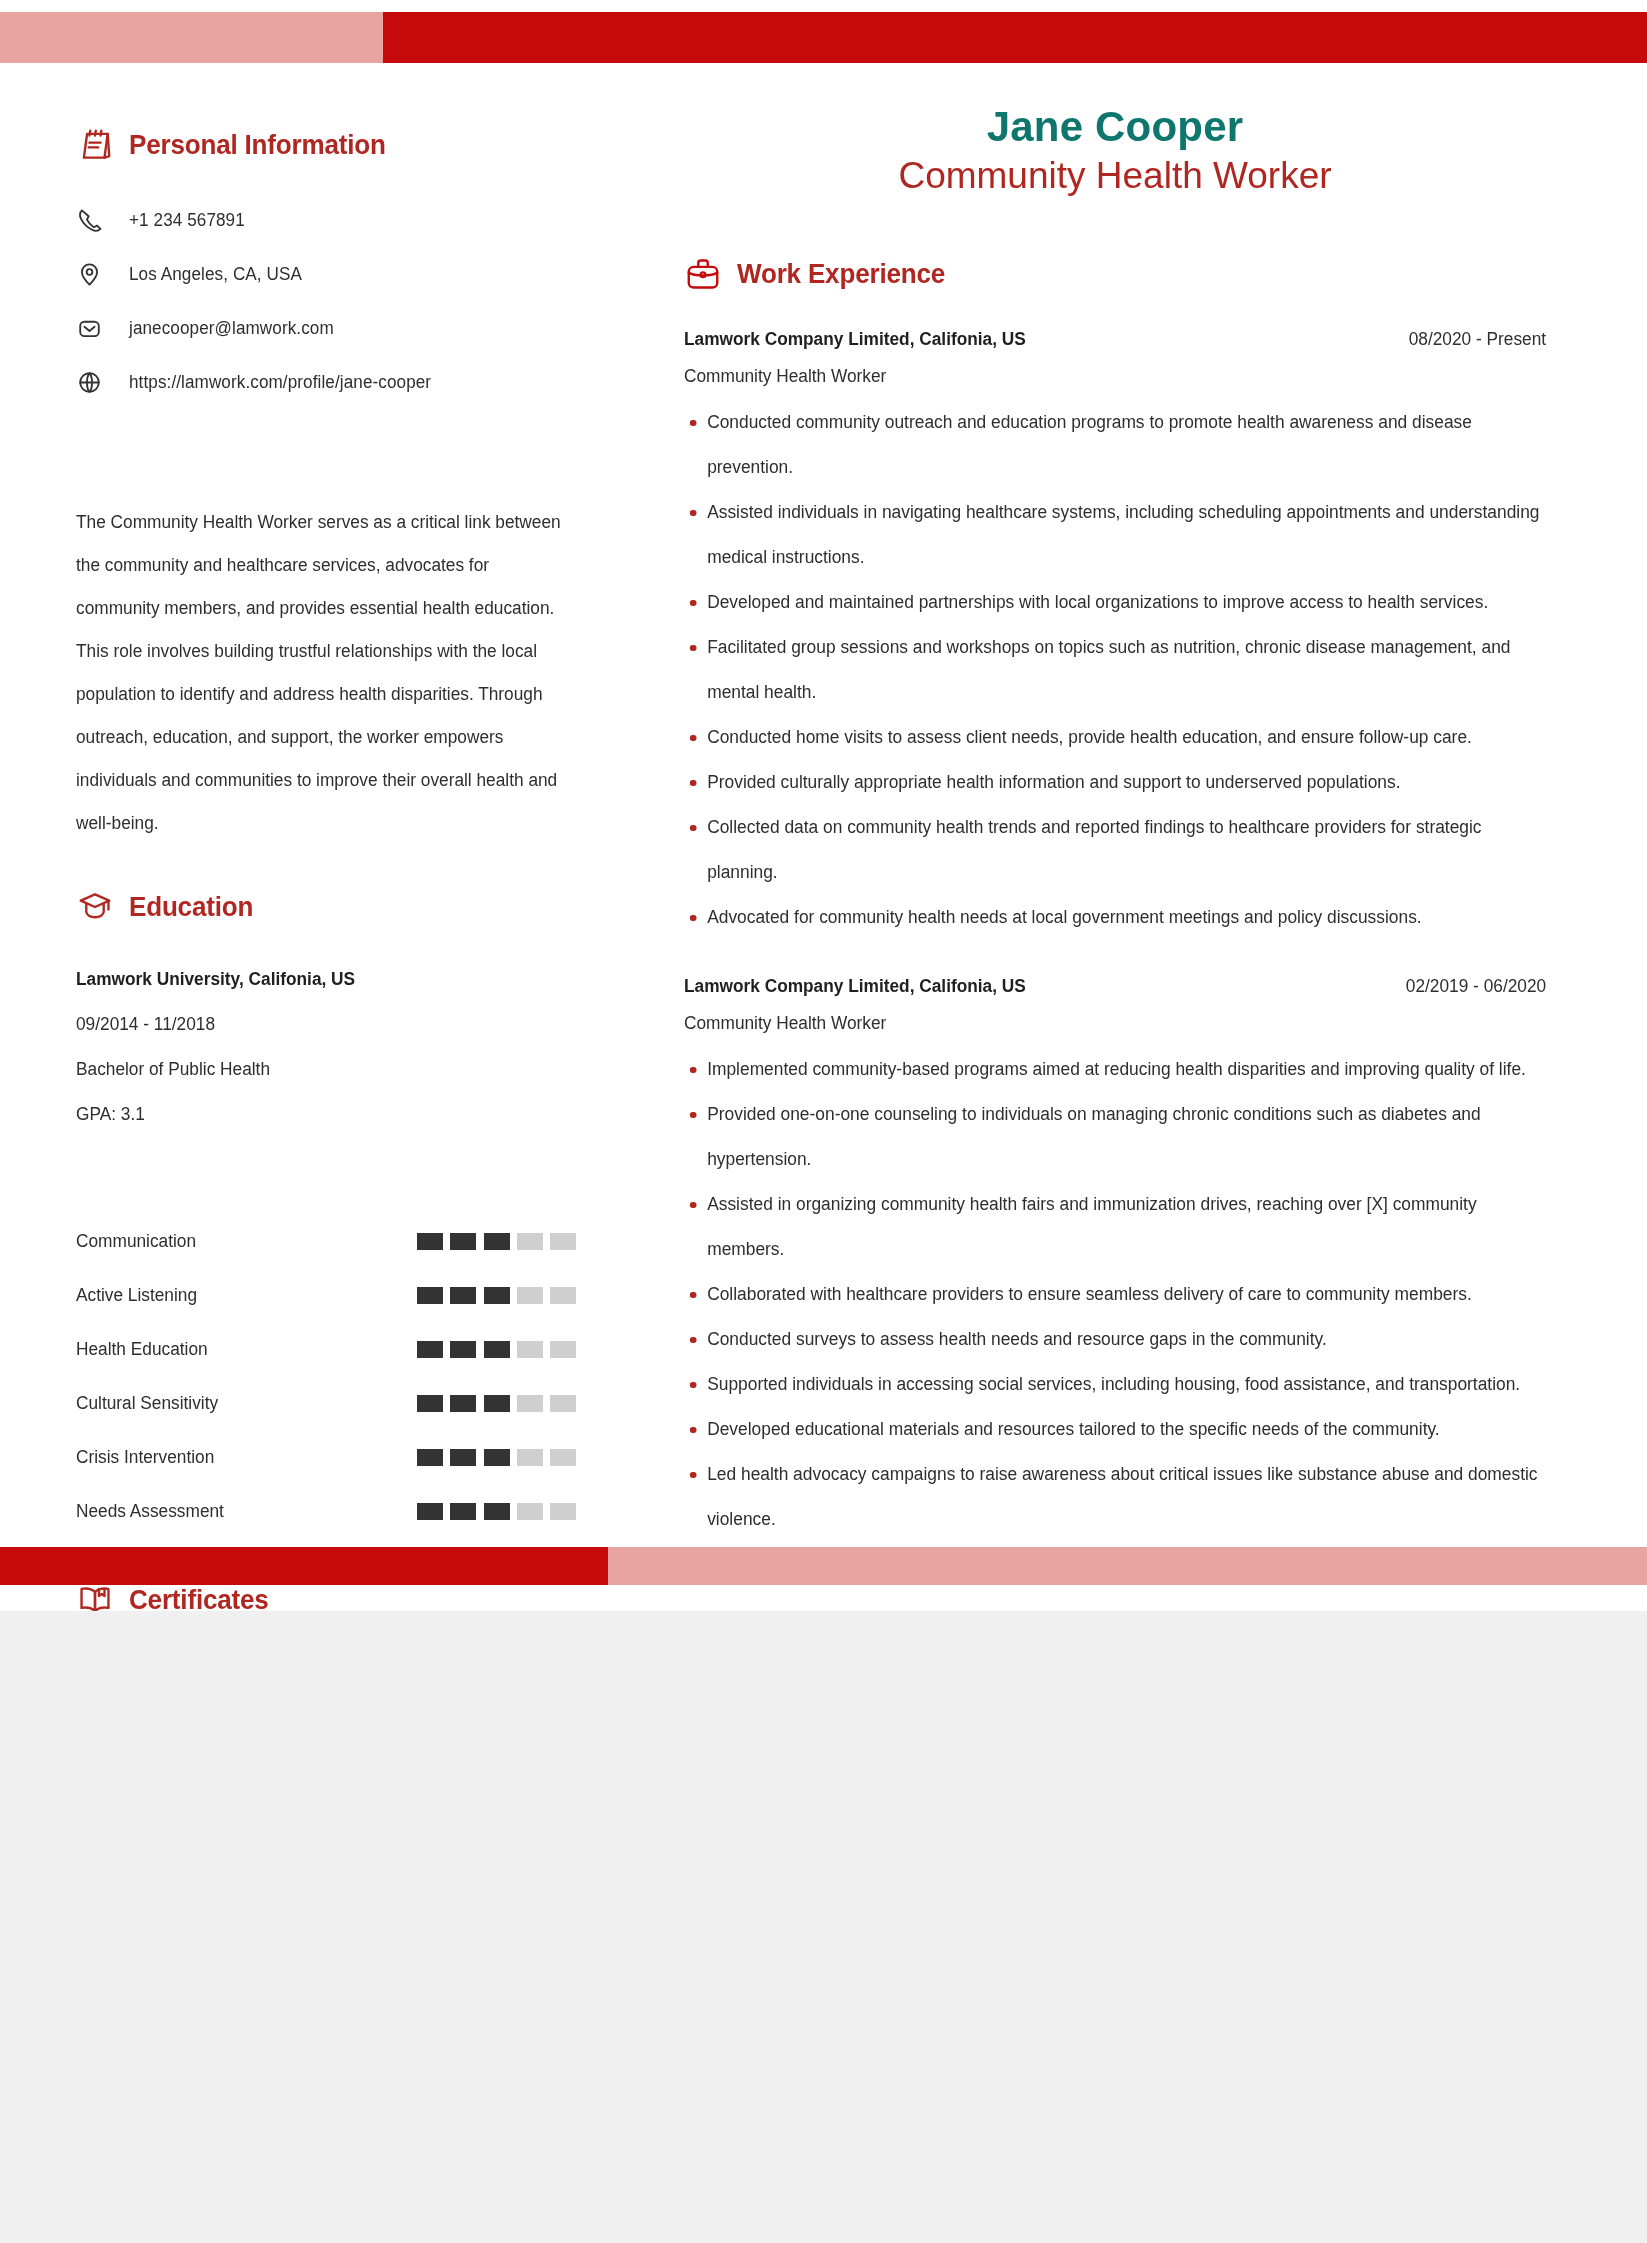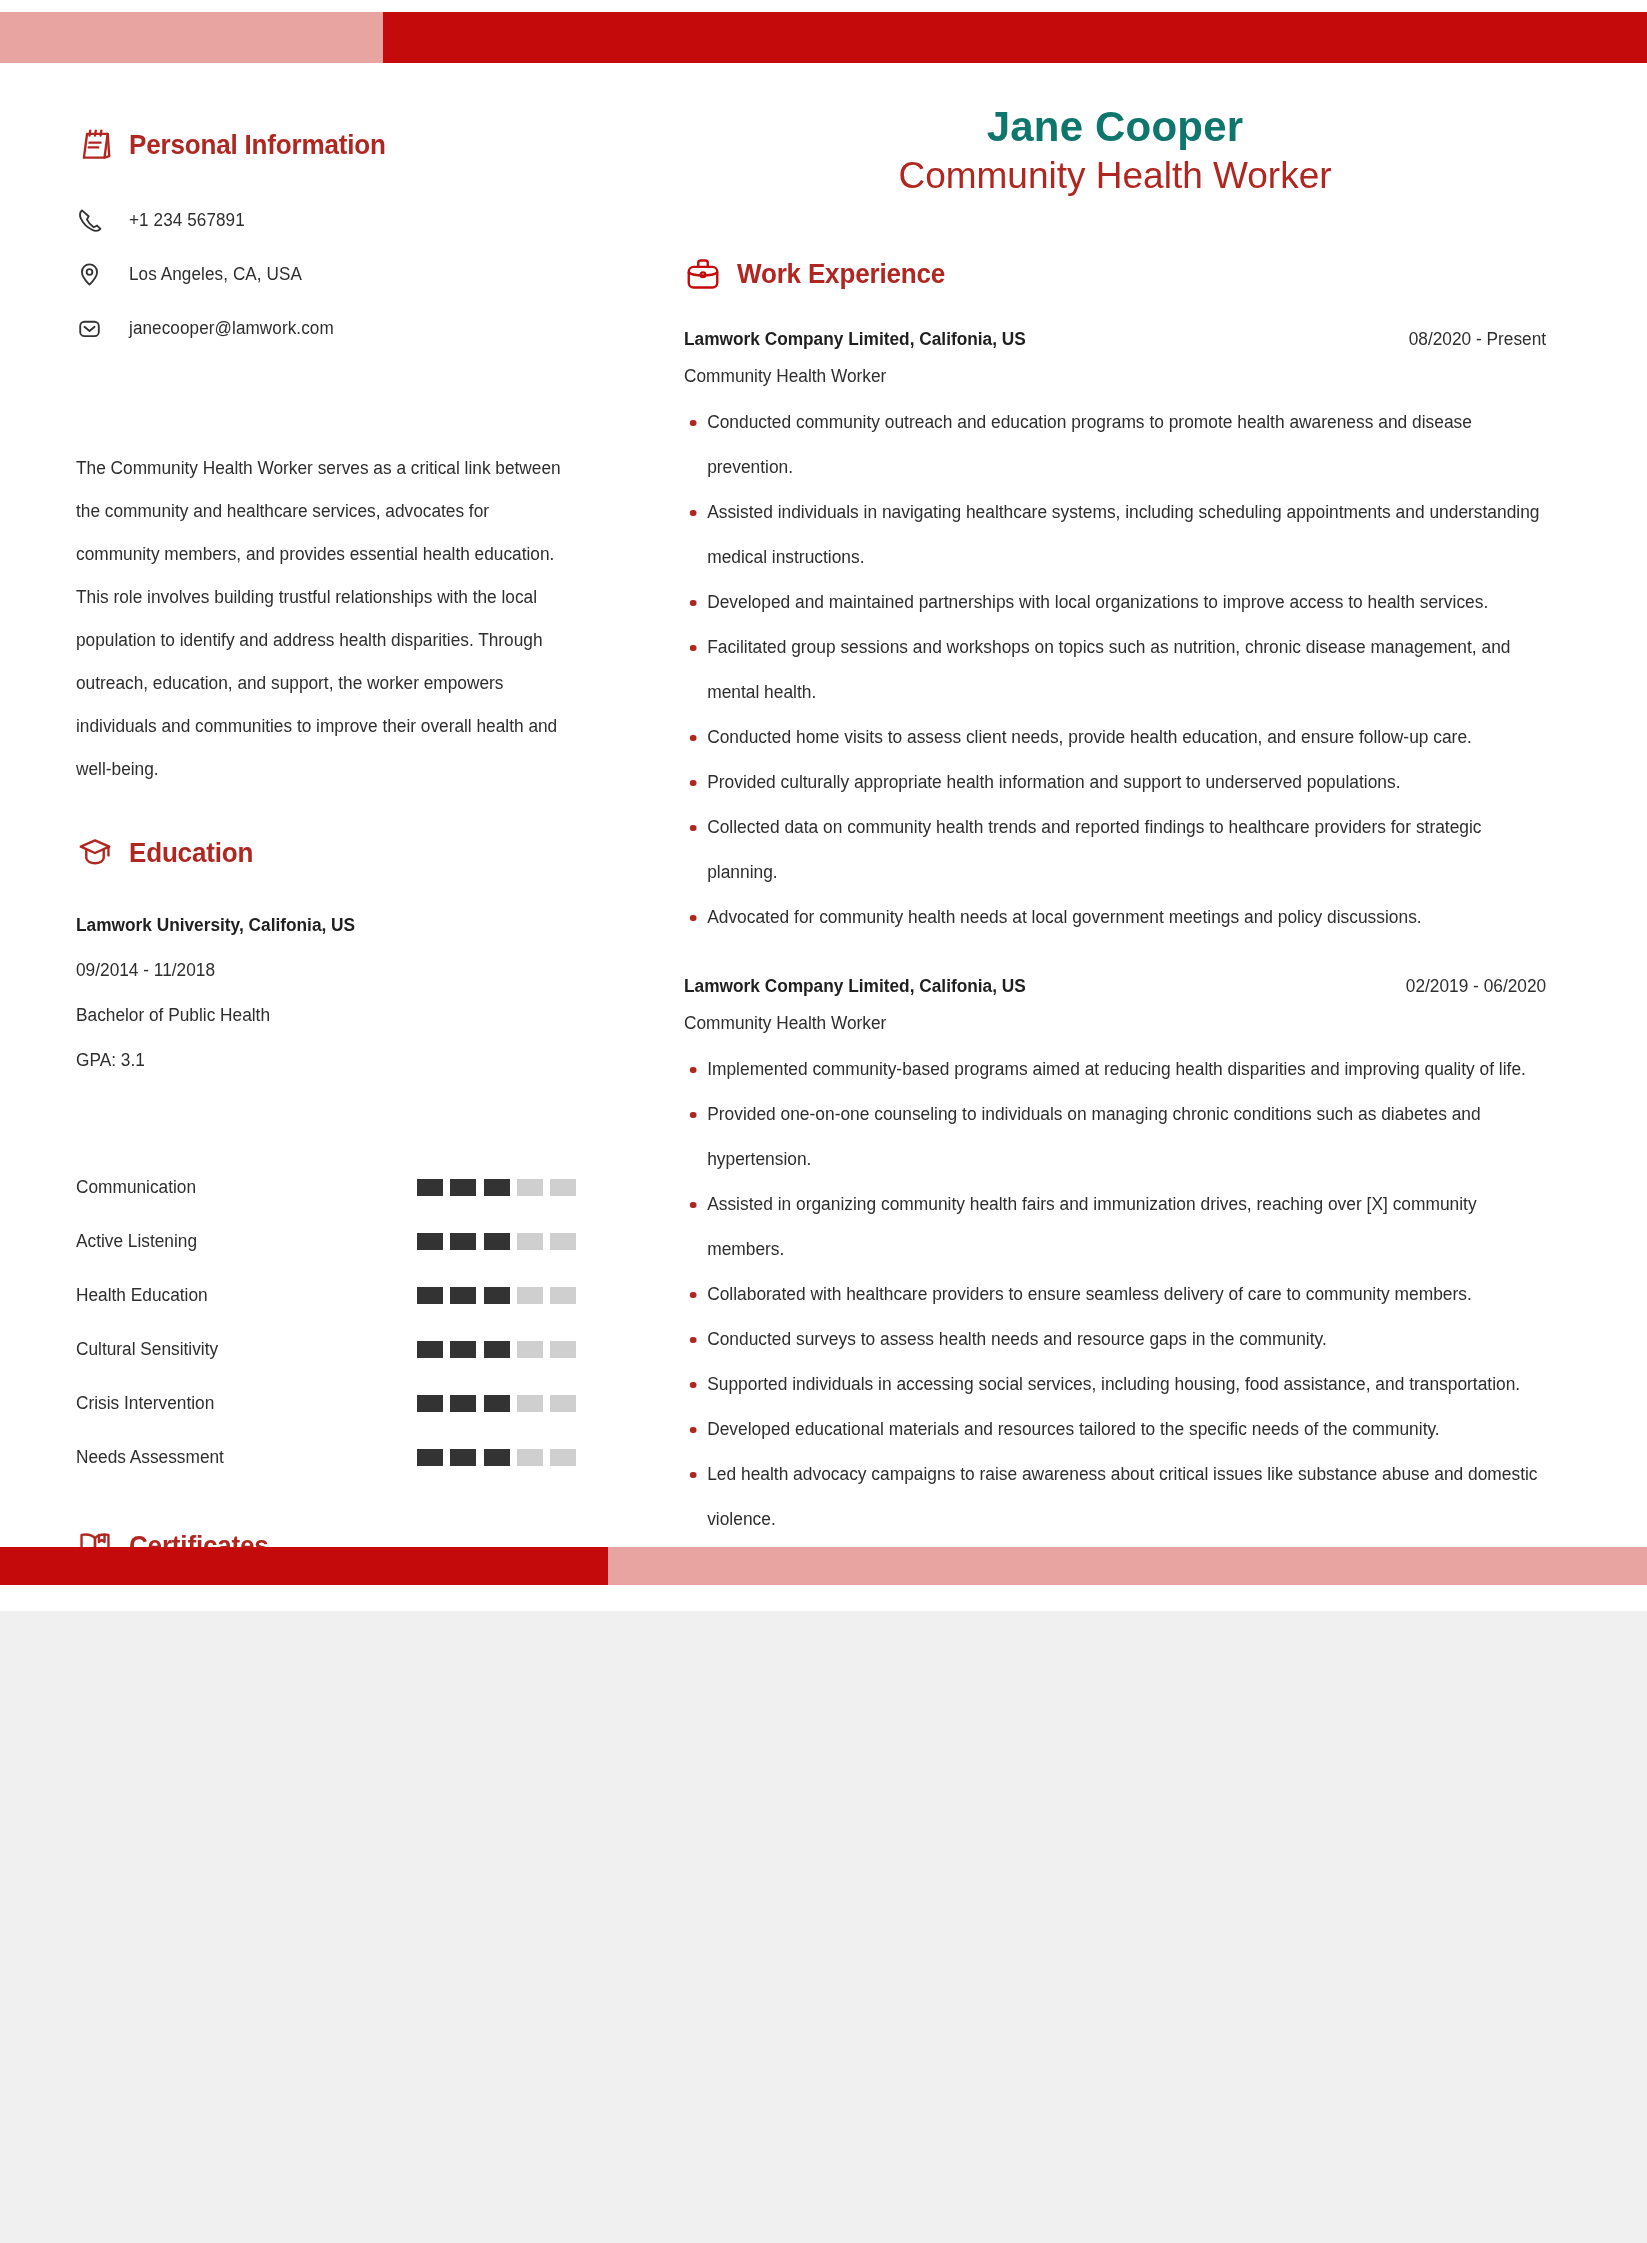--- a/index.html
+++ b/index.html
@@ -265,20 +265,29 @@
           <span class="txt">Los Angeles, CA, USA</span>
         </div>
         <div class="contact-row">
           <span class="ico">
             <svg viewBox="0 0 32 32" fill="none" stroke="#333" stroke-width="2.2" stroke-linecap="round" stroke-linejoin="round">
               <rect x="5" y="8" width="22" height="17" rx="5"></rect>
               <path d="M10 14 L16 19 L22 14"></path>
             </svg>
           </span>
           <span class="txt">janecooper@lamwork.com</span>
+        </div>
+        <div class="contact-row">
+          <span class="ico">
+            <svg viewBox="0 0 32 32" fill="none" stroke="#333" stroke-width="2.2" stroke-linecap="round" stroke-linejoin="round">
+              <circle cx="16" cy="16" r="11"></circle>
+              <path d="M5 16 L27 16 M16 5 C20 9 20 23 16 27 M16 5 C12 9 12 23 16 27"></path>
+            </svg>
+          </span>
+          <span class="txt">https://lamwork.com/profile/jane-cooper</span>
         </div>
       </div>
 
       <div class="block-gap-lg"></div>
 
       <div class="objective">The Community Health Worker serves as a critical link between the community and healthcare services, advocates for community members, and provides essential health education. This role involves building trustful relationships with the local population to identify and address health disparities. Through outreach, education, and support, the worker empowers individuals and communities to improve their overall health and well-being.</div>
 
       <div class="block-gap-md"></div>
 
       <div class="sec-head">

